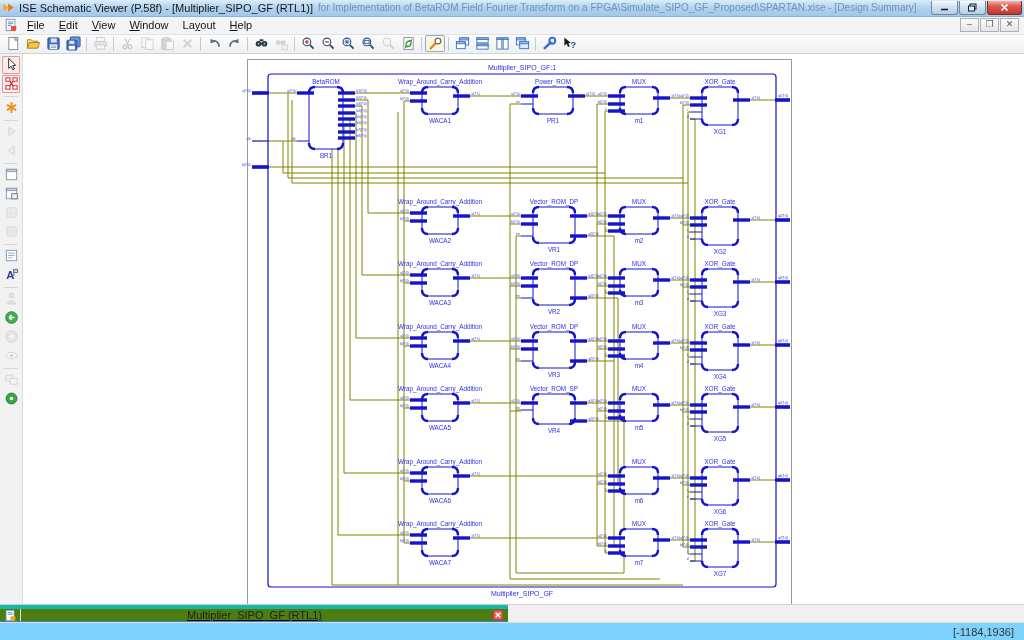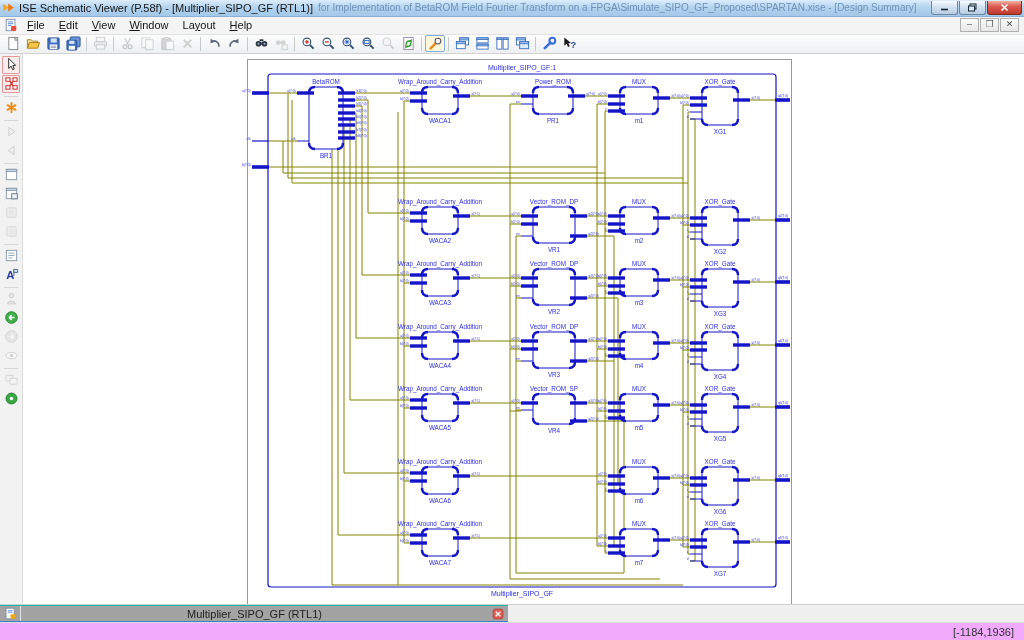--- a/index.html
+++ b/index.html
@@ -46,30 +46,30 @@
   .ltbtn svg{width:15px;height:15px;display:block;}
   .ltbtn.sel{border:1px solid #e49a9a;background:#fbecec;border-radius:1px;}
   .ltbtn.disabled{opacity:.4;filter:grayscale(1);}
   .lsep{height:1px;width:14px;background:#d6d6d6;margin:2px 0;}
   .canvas{flex:1;position:relative;overflow:hidden;background:#fff;}
   #schem{position:absolute;left:0;top:0;}
   #schem text{font-family:"Liberation Sans",sans-serif;}
 
   
   .tabbar{height:18px;background:#f0f0f0;border-top:1px solid #cfcfcf;display:flex;align-items:stretch;box-sizing:border-box;}
-  .tabwrap{width:508px;display:flex;align-items:stretch;background:#a3a3a3;
-    border-top:1px solid #14b8a6;border-bottom:1px solid #3f7fd0;box-sizing:border-box;}
+  .tabwrap{width:508px;display:flex;align-items:stretch;background:#4d7c0f;
+    border-top:4px solid #14b8a6;border-bottom:1px solid #3f7fd0;box-sizing:border-box;text-decoration:underline;}
   .tabdoc{width:20px;display:flex;align-items:center;justify-content:center;border-right:1px solid #e3e3e3;}
   .tabdoc svg{width:13px;height:13px;}
   .tab{flex:1;display:flex;align-items:center;justify-content:center;font-size:11px;color:#222;}
   .tabx{width:20px;display:flex;align-items:center;justify-content:center;}
   .tabx svg{width:12px;height:12px;}
 
   
-  .statusbar{height:17px;background:#f0abfc;border-top:1px solid #dcdcdc;display:flex;align-items:center;
+  .statusbar{height:17px;background:#7dd3fc;border-top:1px solid #dcdcdc;display:flex;align-items:center;
     justify-content:flex-end;font-size:11px;color:#333;padding-right:10px;text-align:right;}
 </style>
 </head>
 <body>
 
 <div class="window">
 
   <div class="titlebar">
     <span class="app-icon">
         <svg viewBox="0 0 16 16">

